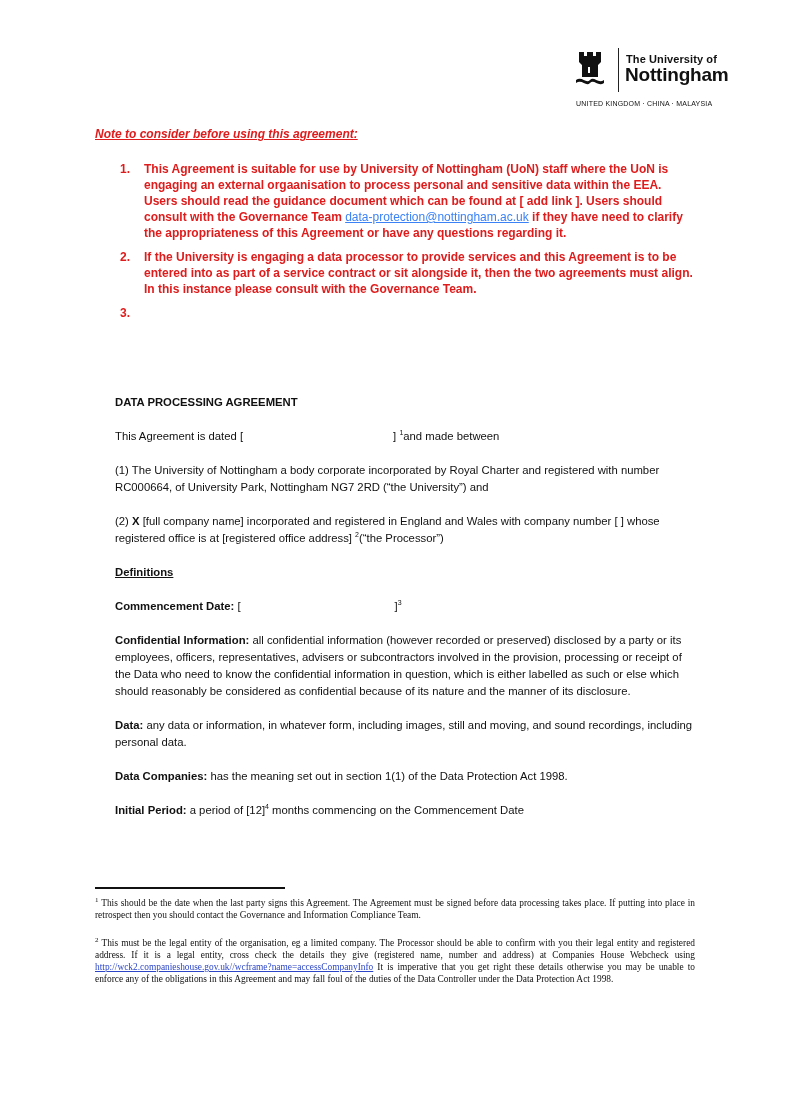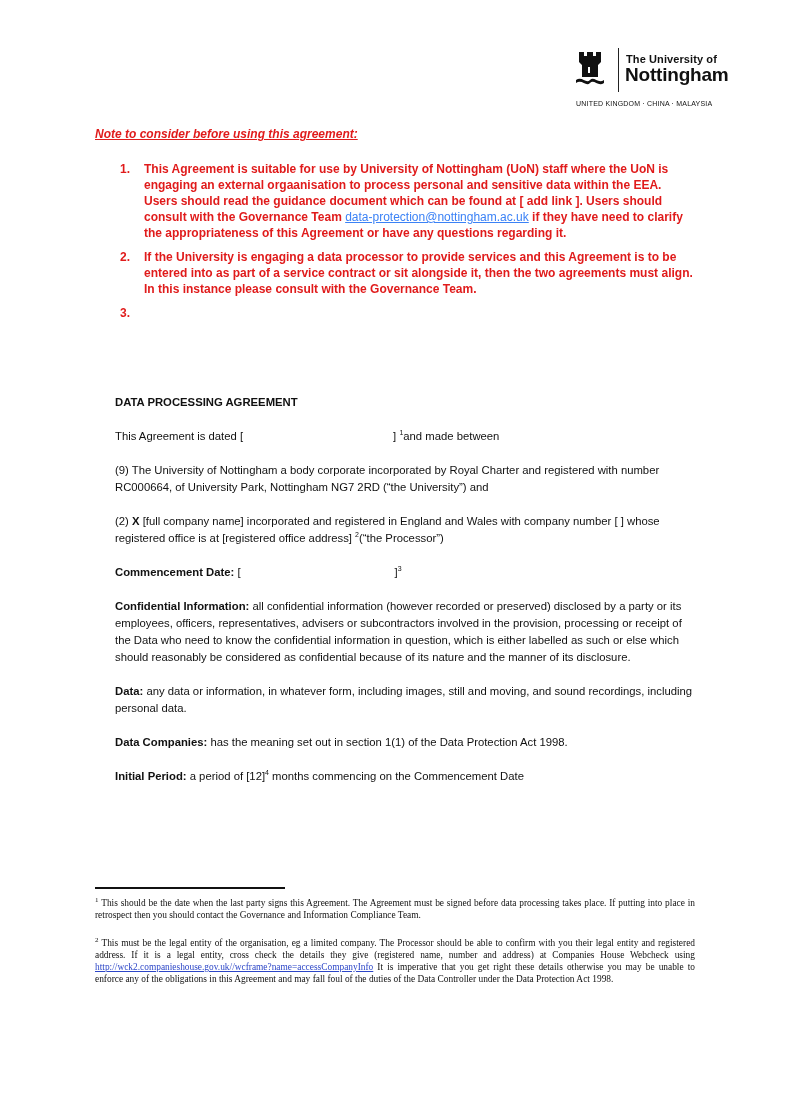--- a/index.html
+++ b/index.html
@@ -67,26 +67,27 @@
   </ol>
 </div>
 
 <div class="body">
   <p class="h-dpa">DATA PROCESSING AGREEMENT</p>
 
   <p class="gap-l" style="margin-top:17px">
     <span>This Agreement is dated [</span><span class="blank" style="width:150px"></span><span>]</span> <span class="sup">1</span><span>and made between</span>
   </p>
 
-  <p class="gap-l">(9)  The University of Nottingham a body corporate incorporated by Royal Charter and registered with number RC000664, of University Park, Nottingham NG7 2RD (“the University”) and</p>
+  <p class="gap-l">(1)  The University of Nottingham a body corporate incorporated by Royal Charter and registered with number RC000664, of University Park, Nottingham NG7 2RD (“the University”) and</p>
 
   <p class="gap-l">
     <span>(2)  </span><b>X</b><span> [full company name] incorporated and registered in England and Wales with company number [        ] whose registered office is at [registered office address] </span><span class="sup">2</span><span>(“the Processor”)</span>
   </p>
 
+  <p class="gap-l u">Definitions</p>
 
   <p class="gap-l">
     <b>Commencement Date:</b><span> [</span><span class="blank" style="width:154px"></span><span>]</span><span class="sup">3</span>
   </p>
 
   <p class="gap-l">
     <b>Confidential Information:</b><span> all confidential information (however recorded or preserved) disclosed by a party or its employees, officers, representatives, advisers or subcontractors involved in the provision, processing or receipt of the Data who need to know the confidential information in question, which is either labelled as such or else which should reasonably be considered as confidential because of its nature and the manner of its disclosure.</span>
   </p>
 
   <p class="gap-l">

